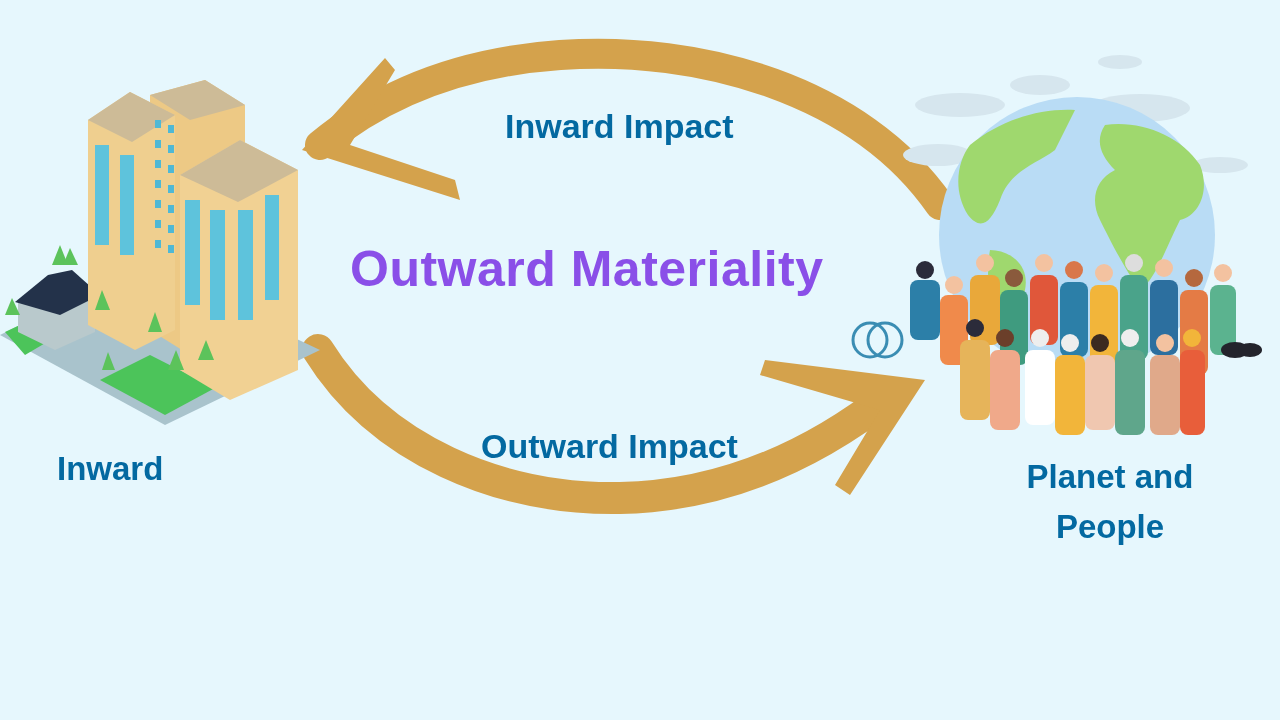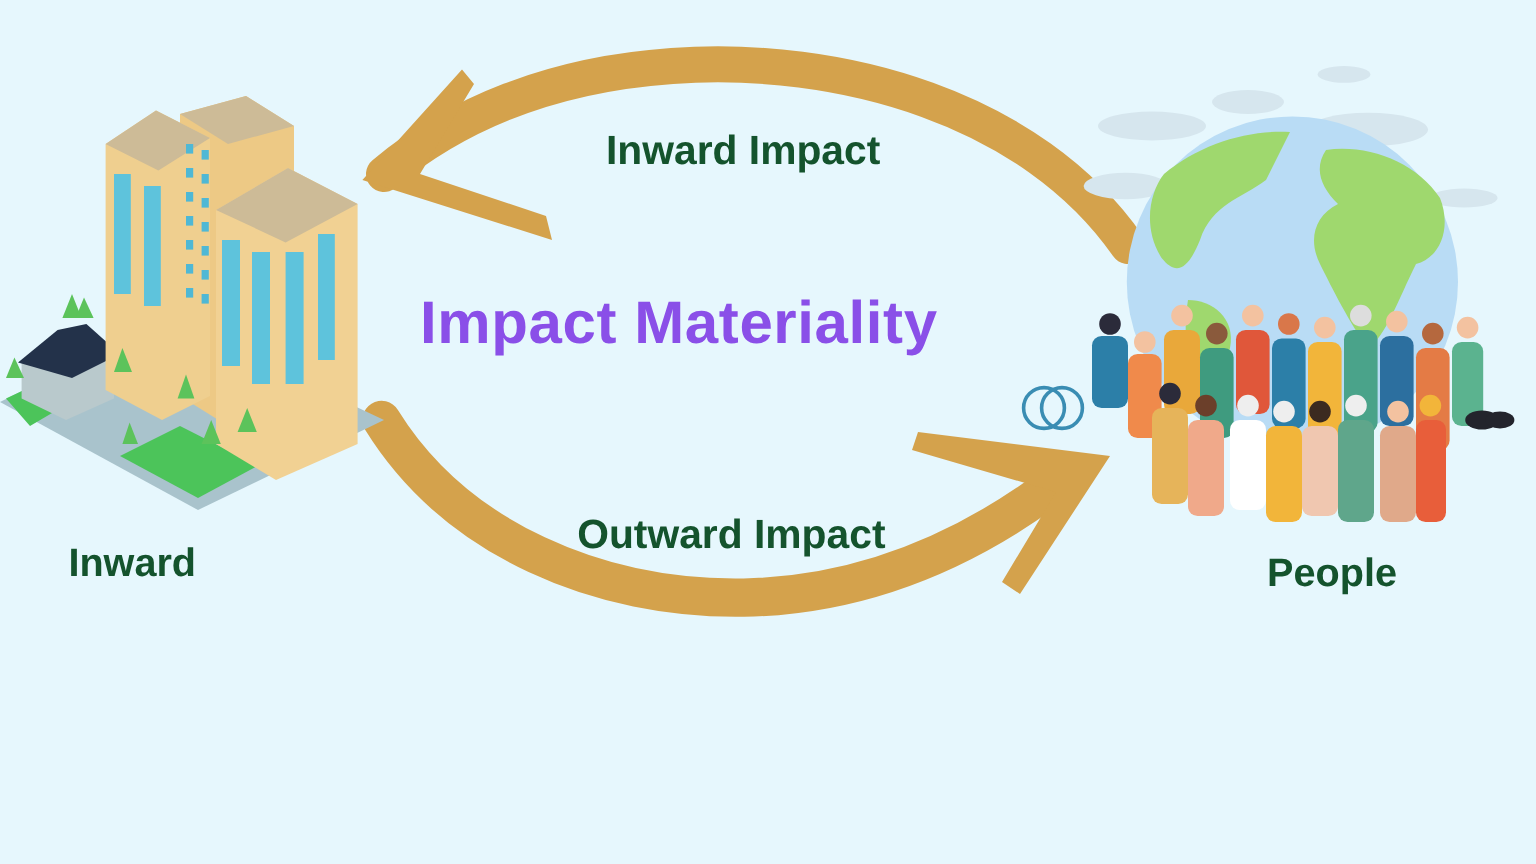--- a/index.html
+++ b/index.html
@@ -1,19 +1,19 @@
 <!DOCTYPE html>
 <html><head>
 <meta charset="utf-8">
 <style>
   html, body { margin:0; padding:0; }
   body { width:1280px; height:720px; background:#e6f7fd; overflow:hidden; position:relative;
          font-family:"Liberation Sans", "DejaVu Sans", sans-serif; }
   .abs { position:absolute; }
-  .label { color:#14532d; font-weight:bold; white-space:nowrap; }
+  .label { color:#0369a1; font-weight:bold; white-space:nowrap; }
   .title { color:#8a4fe8; font-weight:bold; font-size:50px; left:350px; top:240px; letter-spacing:0.5px; }
   .inward { left:505px; top:107px; font-size:34px; }
   .outward { left:481px; top:427px; font-size:34px; }
   .company { left:57px; top:450px; font-size:33px; }
   .planet { left:1005px; top:452px; font-size:33px; text-align:center; line-height:50px; width:210px; }
   svg { position:absolute; }
 </style>
 </head>
 <body>
 
@@ -180,17 +180,18 @@
     <circle cx="30" cy="290" r="17" fill="none" stroke="#3a8db3" stroke-width="3"></circle>
     <circle cx="45" cy="290" r="17" fill="none" stroke="#3a8db3" stroke-width="3"></circle>
 
     <ellipse cx="395" cy="300" rx="14" ry="8" fill="#23242c"></ellipse>
     <ellipse cx="410" cy="300" rx="12" ry="7" fill="#23242c"></ellipse>
   </g>
 </svg>
 
 <div class="abs label inward">Inward Impact</div>
 <div class="abs label outward">Outward Impact</div>
-<div class="abs title">Impact Materiality</div>
+<div class="abs title">Outward Materiality</div>
 <div class="abs label company">Inward</div>
 <div class="abs label planet">
+  <div>Planet and</div>
   <div>People</div>
 </div>
 
 </body></html>

